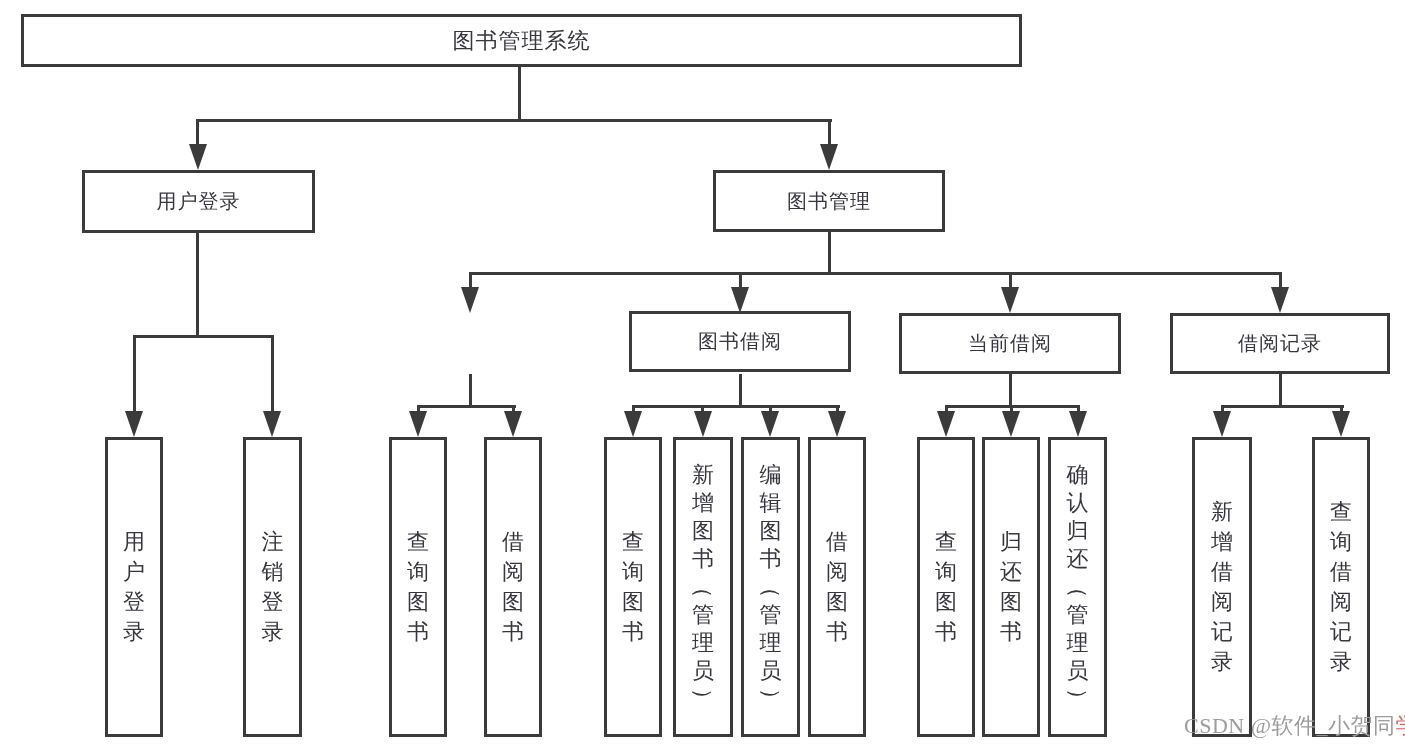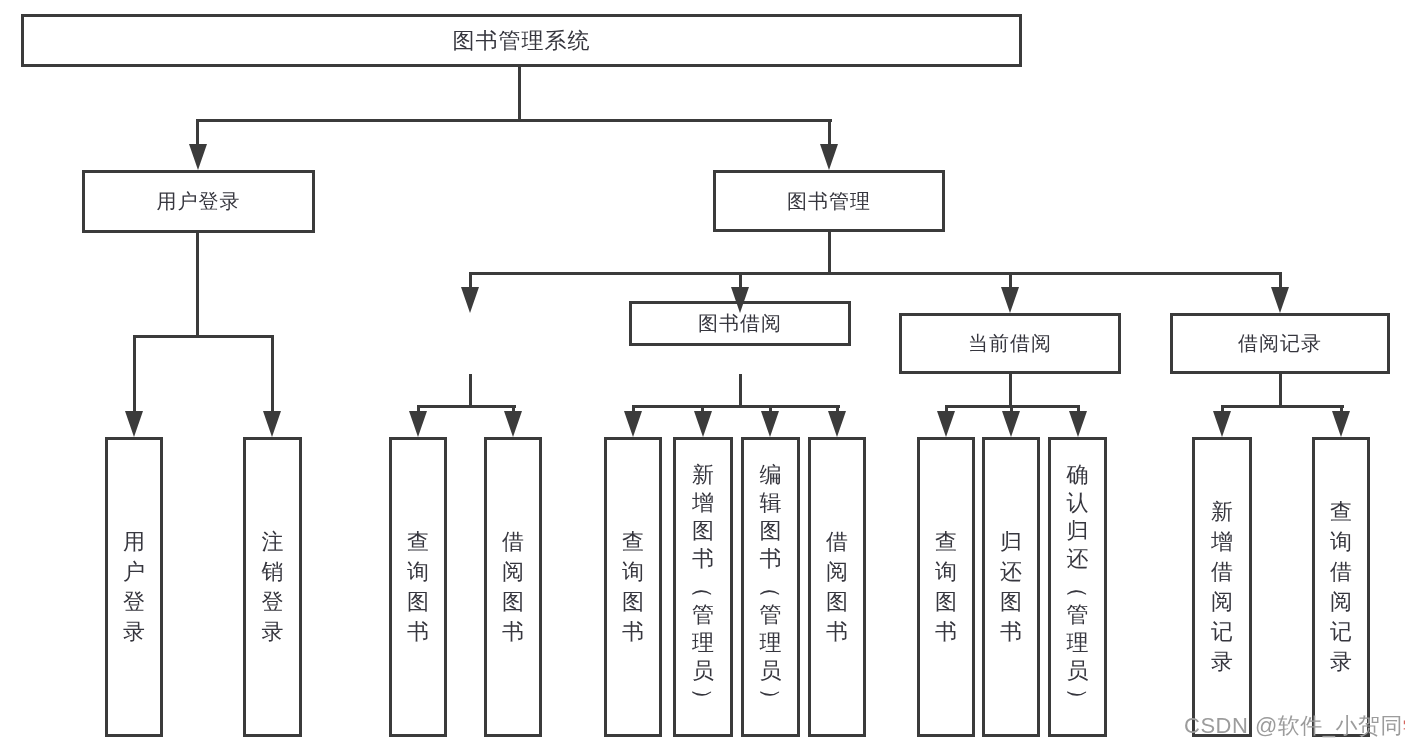--- a/index.html
+++ b/index.html
@@ -1,20 +1,20 @@
 <!DOCTYPE html>
 <html><head>
 <meta charset="utf-8">
 <style>
   html,body{margin:0;padding:0;background:#ffffff;}
   .canvas{
     position:relative;
     width:1405px;height:747px;
     background:#ffffff;
-    font-family:Liberation Sans, sans-serif;
+    font-family:Liberation Serif, serif;
     overflow:hidden;
   }
   
   .hbox{
     position:absolute;
     box-sizing:border-box;
     background:#ffffff;
     border:3px solid #3b3b3b;
     display:flex;align-items:center;justify-content:center;
     color:#36363e;
@@ -74,21 +74,21 @@
     <span>图书管理系统</span>
   </div>
 
   <div class="hbox" style="left:713px;top:170px;width:232px;height:62px">
     <span>图书管理</span>
   </div>
   <div class="hbox" style="left:82px;top:170px;width:233px;height:63px">
     <span>用户登录</span>
   </div>
 
-  <div class="hbox" style="left:629px;top:301px;width:222px;height:45px">
+  <div class="hbox" style="left:629px;top:311px;width:222px;height:61px">
     <span>图书借阅</span>
   </div>
   <div class="hbox" style="left:899px;top:313px;width:222px;height:61px">
     <span>当前借阅</span>
   </div>
   <div class="hbox" style="left:1170px;top:313px;width:220px;height:61px">
     <span>借阅记录</span>
   </div>
 
   <div class="vbox" style="left:105px;top:437px;width:58px;height:300px">

